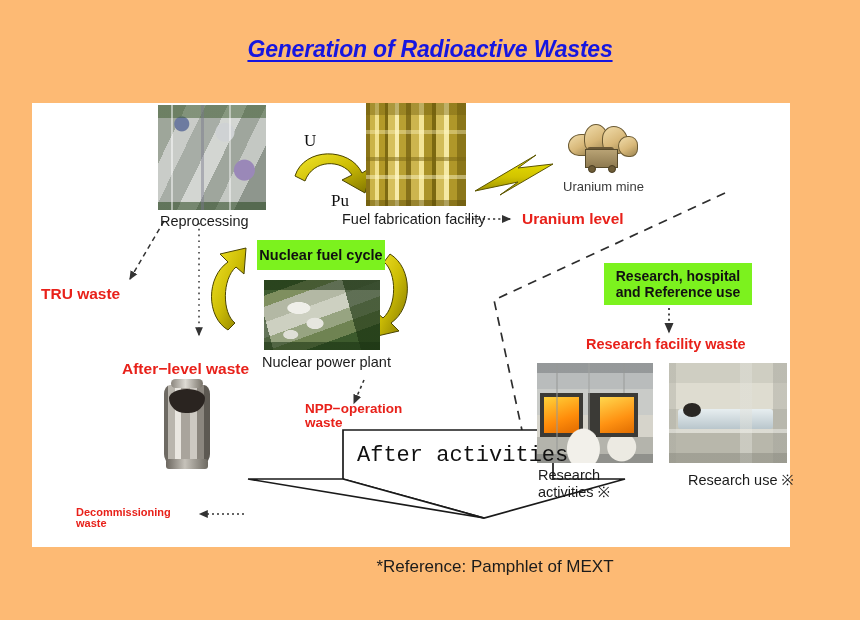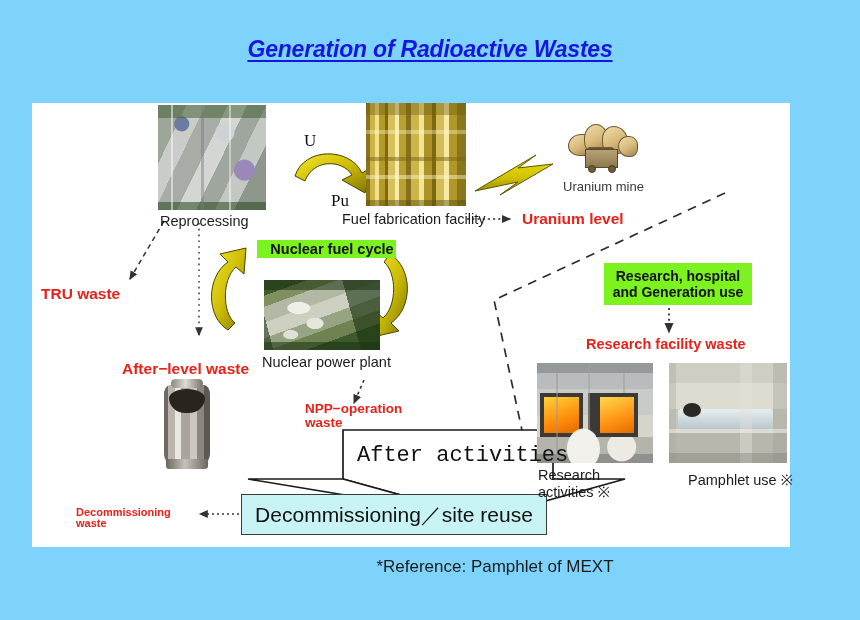--- a/index.html
+++ b/index.html
@@ -4,21 +4,21 @@
 <style>
   html, body {
     margin: 0;
     padding: 0;
     background: #ffffff;
   }
   #page {
     position: relative;
     width: 860px;
     height: 620px;
-    background: #7dd3fc;
+    background: #fdba74;
     overflow: hidden;
     font-family: "Liberation Sans", sans-serif;
   }
   #title {
     position: absolute;
     left: 0;
     top: 36px;
     width: 860px;
     text-align: center;
     font-family: "Liberation Sans", sans-serif;
@@ -332,27 +332,27 @@
 
     <div class="lbl cap" style="left:310px; top:108px;">Fuel fabrication facility</div>
 
     <div class="lbl cap-sm" style="left:531px; top:76px;">Uranium mine</div>
 
     <div class="lbl cap" style="left:230px; top:251px;">Nuclear power plant</div>
 
     <div class="lbl serif" style="left:272px; top:28px;">U</div>
     <div class="lbl serif" style="left:267px; top:88px;margin-left:32px;">Pu</div>
 
-    <div class="greenbox" style="left:225px; top:137px; width:128px; height:18px; font-size:14.5px;padding-left:11px;">
+    <div class="greenbox" style="left:225px; top:137px; width:128px; height:30px; font-size:14.5px;">
       <span>Nuclear fuel cycle</span>
     </div>
 
     <div class="greenbox" style="left:572px; top:160px; width:148px; height:42px; font-size:14px; flex-direction:column;">
       <span>Research, hospital</span>
-      <span>and Generation use</span>
+      <span>and Reference use</span>
     </div>
 
     <div class="lbl red red-big" style="left:9px; top:182px;">TRU waste</div>
 
     <div class="lbl red red-big" style="left:90px; top:257px;">After−level waste</div>
 
     <div class="lbl red red-big" style="left:490px; top:107px;">Uranium level</div>
 
     <div class="lbl red red-md" style="left:554px; top:233px;">Research facility waste</div>
 
@@ -361,27 +361,24 @@
       <div>waste</div>
     </div>
 
     <div class="lbl red red-sm" style="left:44px; top:404px;">
       <div>Decommissioning</div>
       <div>waste</div>
     </div>
 
     <div class="lbl" style="left:325px; top:340px; font-size:22px; color:#111;font-family:Liberation Mono, monospace;">After activities</div>
 
-    <div class="cyanbox" style="left:209px; top:391px; width:304px; height:39px;">
-      <span>Decommissioning／site  reuse</span>
-    </div>
 
     <div class="lbl cap" style="left:506px; top:364px; line-height:17px;">
       <div>Research</div>
       <div>activities ※</div>
     </div>
 
-    <div class="lbl cap" style="left:656px; top:366px;">Pamphlet use ※</div>
+    <div class="lbl cap" style="left:656px; top:366px;">Research use ※</div>
 
   </div>
 
   <div id="footer">*Reference: Pamphlet of MEXT</div>
 </div>
 
 </body></html>

